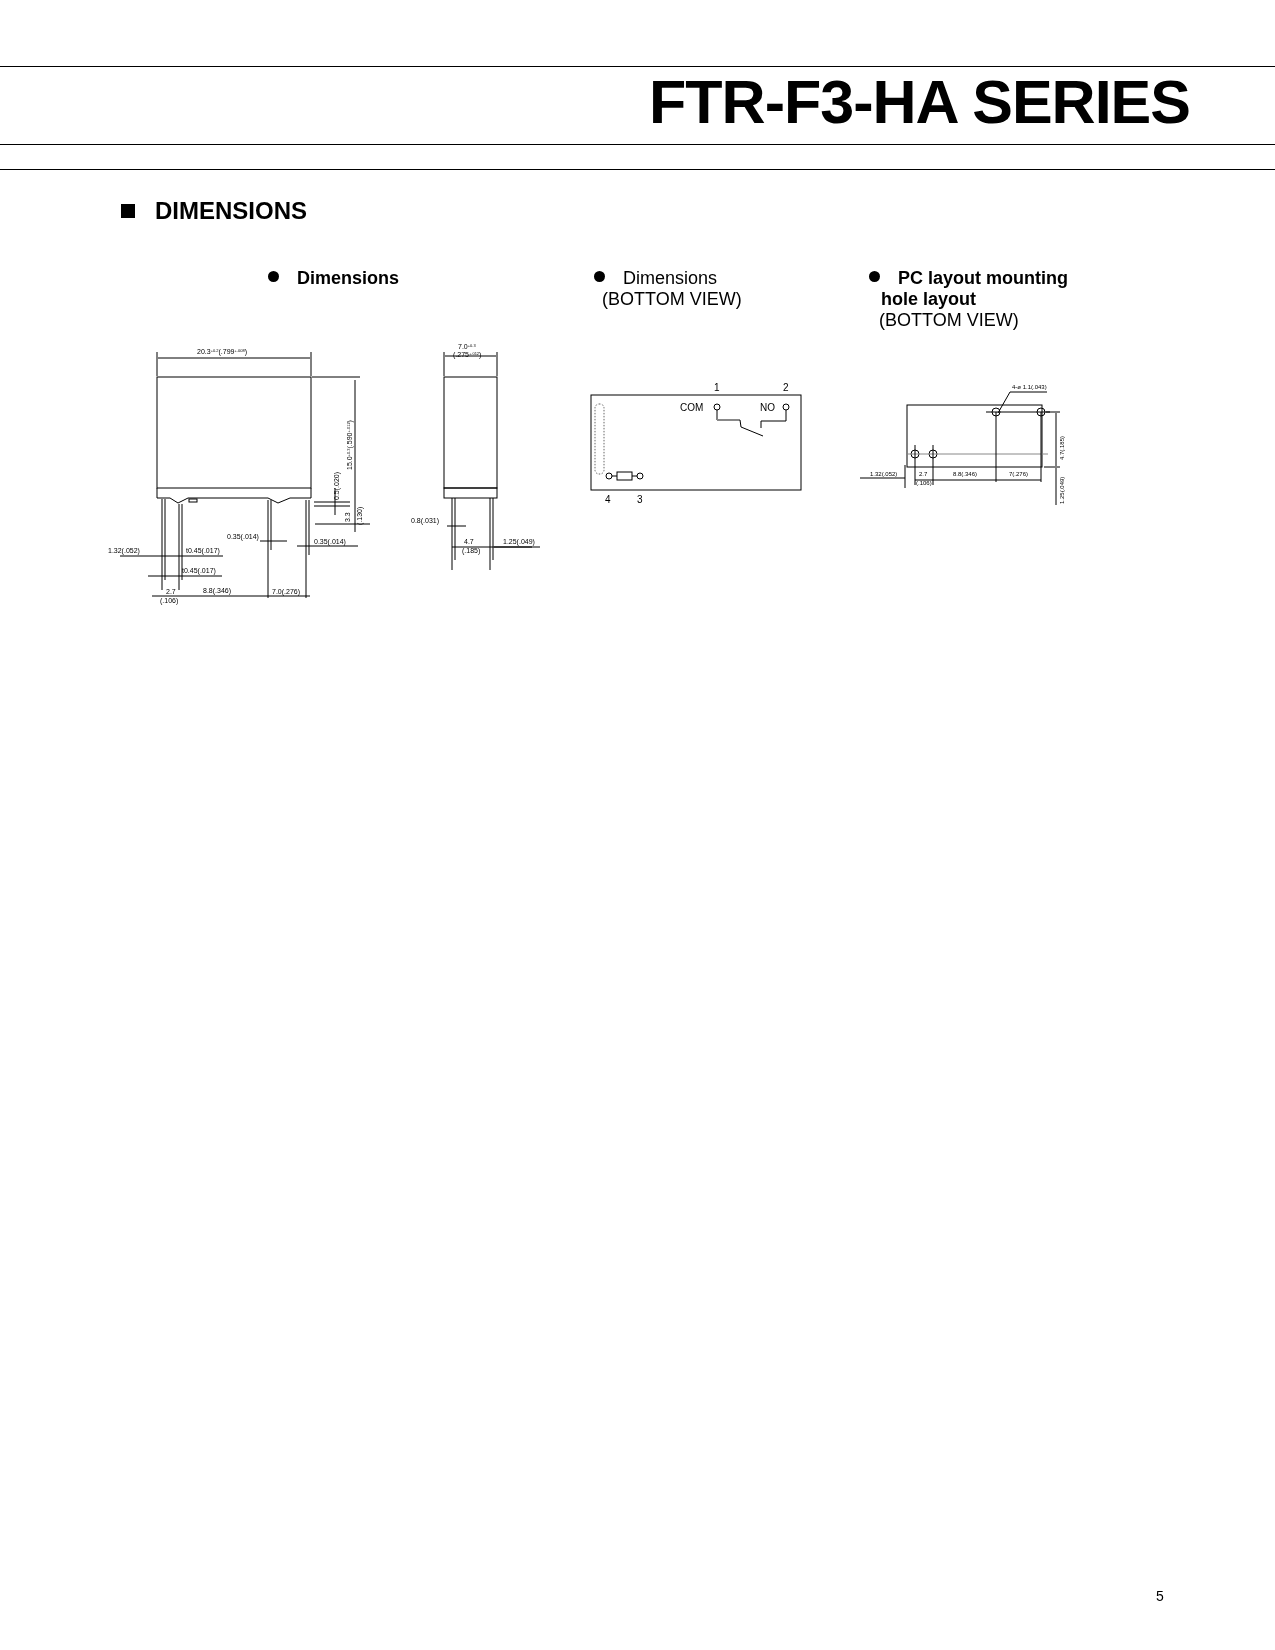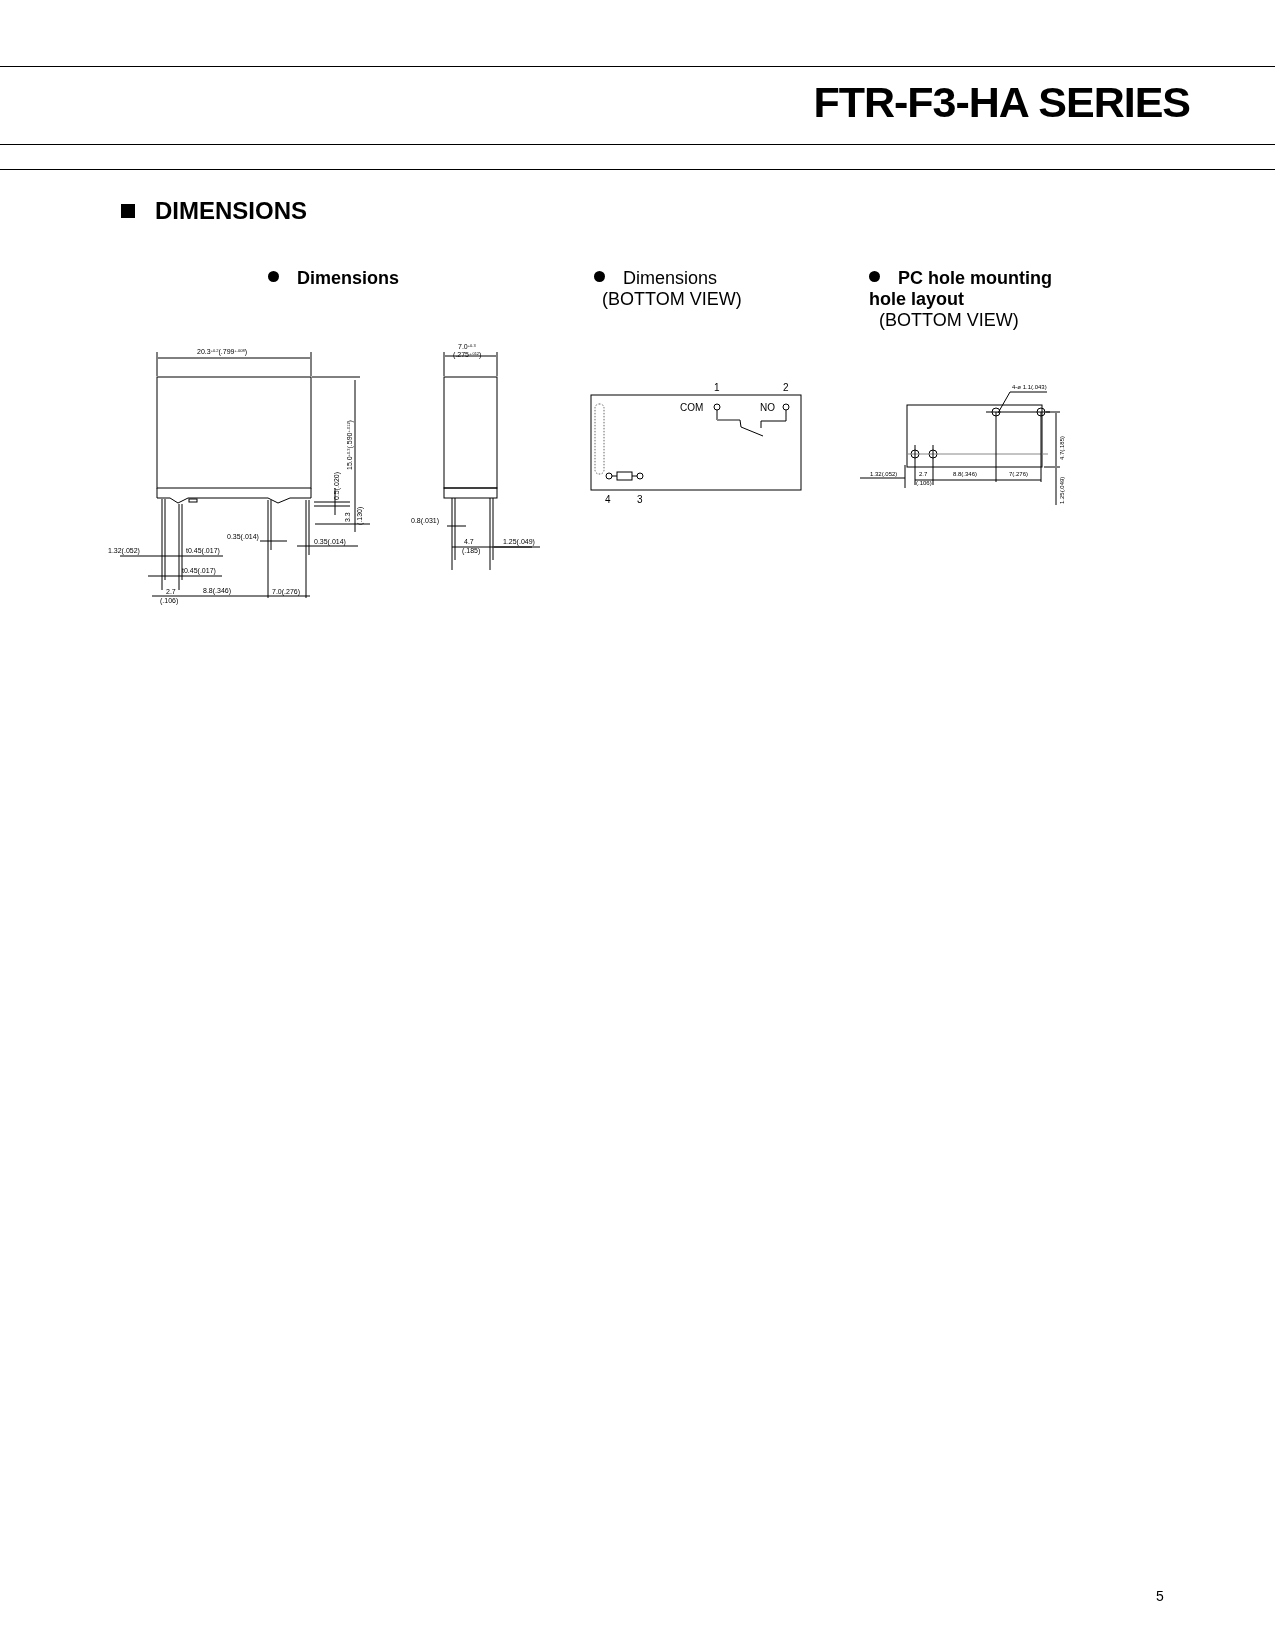--- a/index.html
+++ b/index.html
@@ -1,18 +1,18 @@
 <!DOCTYPE html>
 <html><head>
 <meta charset="utf-8">
 <style>
   html,body{margin:0;padding:0;background:#fff;}
   body{width:1275px;height:1650px;position:relative;overflow:hidden;font-family:"Liberation Sans",sans-serif;color:#000;}
   .rule{position:absolute;left:0;width:1275px;height:1px;background:#000;}
-  #series-title{position:absolute;left:0;width:1190px;top:74px;text-align:right;font-size:43px;font-weight:bold;letter-spacing:-1px;line-height:56px;}
+  #series-title{position:absolute;left:0;width:1190px;top:74px;text-align:right;font-size:61px;font-weight:bold;letter-spacing:-1px;line-height:56px;}
   #section-head{position:absolute;left:121px;top:196px;font-size:24px;font-weight:bold;line-height:30px;}
   #section-head .sq{display:inline-block;width:14px;height:14px;background:#000;margin-right:20px;vertical-align:1px;}
   .sub{position:absolute;font-size:18px;line-height:21px;}
   .sub .dot{display:inline-block;width:11px;height:11px;border-radius:50%;background:#000;margin-right:18px;vertical-align:2px;}
   .b{font-weight:bold;}
   svg text{font-family:"Liberation Sans",sans-serif;}
   #page-num{position:absolute;left:1156px;top:1588px;font-size:14px;}
 </style>
 </head>
 <body>
@@ -29,22 +29,22 @@
 <div class="sub b" style="left:268px;top:268px;">
   <span class="dot"></span><span>Dimensions</span>
 </div>
 
 <div class="sub" style="left:594px;top:268px;">
   <div><span class="dot"></span><span>Dimensions</span></div>
   <div style="margin-left:8px;">(BOTTOM VIEW)</div>
 </div>
 
 <div class="sub" style="left:869px;top:268px;">
-  <div class="b"><span class="dot"></span><span>PC hole mounting</span></div>
-  <div class="b" style="">hole layout</div>
+  <div class="b"><span class="dot"></span><span>PC layout mounting</span></div>
+  <div class="b" style="margin-left:12px;">hole layout</div>
   <div style="margin-left:10px;">(BOTTOM VIEW)</div>
 </div>
 
 <svg style="position:absolute;left:100px;top:340px;" width="300" height="280" viewBox="0 0 300 280">
   <g stroke="#000" stroke-width="1" fill="none">
     <line x1="57" y1="12" x2="57" y2="36"></line>
       <line x1="211" y1="12" x2="211" y2="36"></line>
     <line x1="58" y1="18" x2="210" y2="18"></line>
     <rect x="57" y="37" width="154" height="111"></rect>
     <path d="M57 148 L57 158 L70 158 L78 163 L88 158 L168 158 L178 163 L190 158 L211 158 L211 148"></path>

